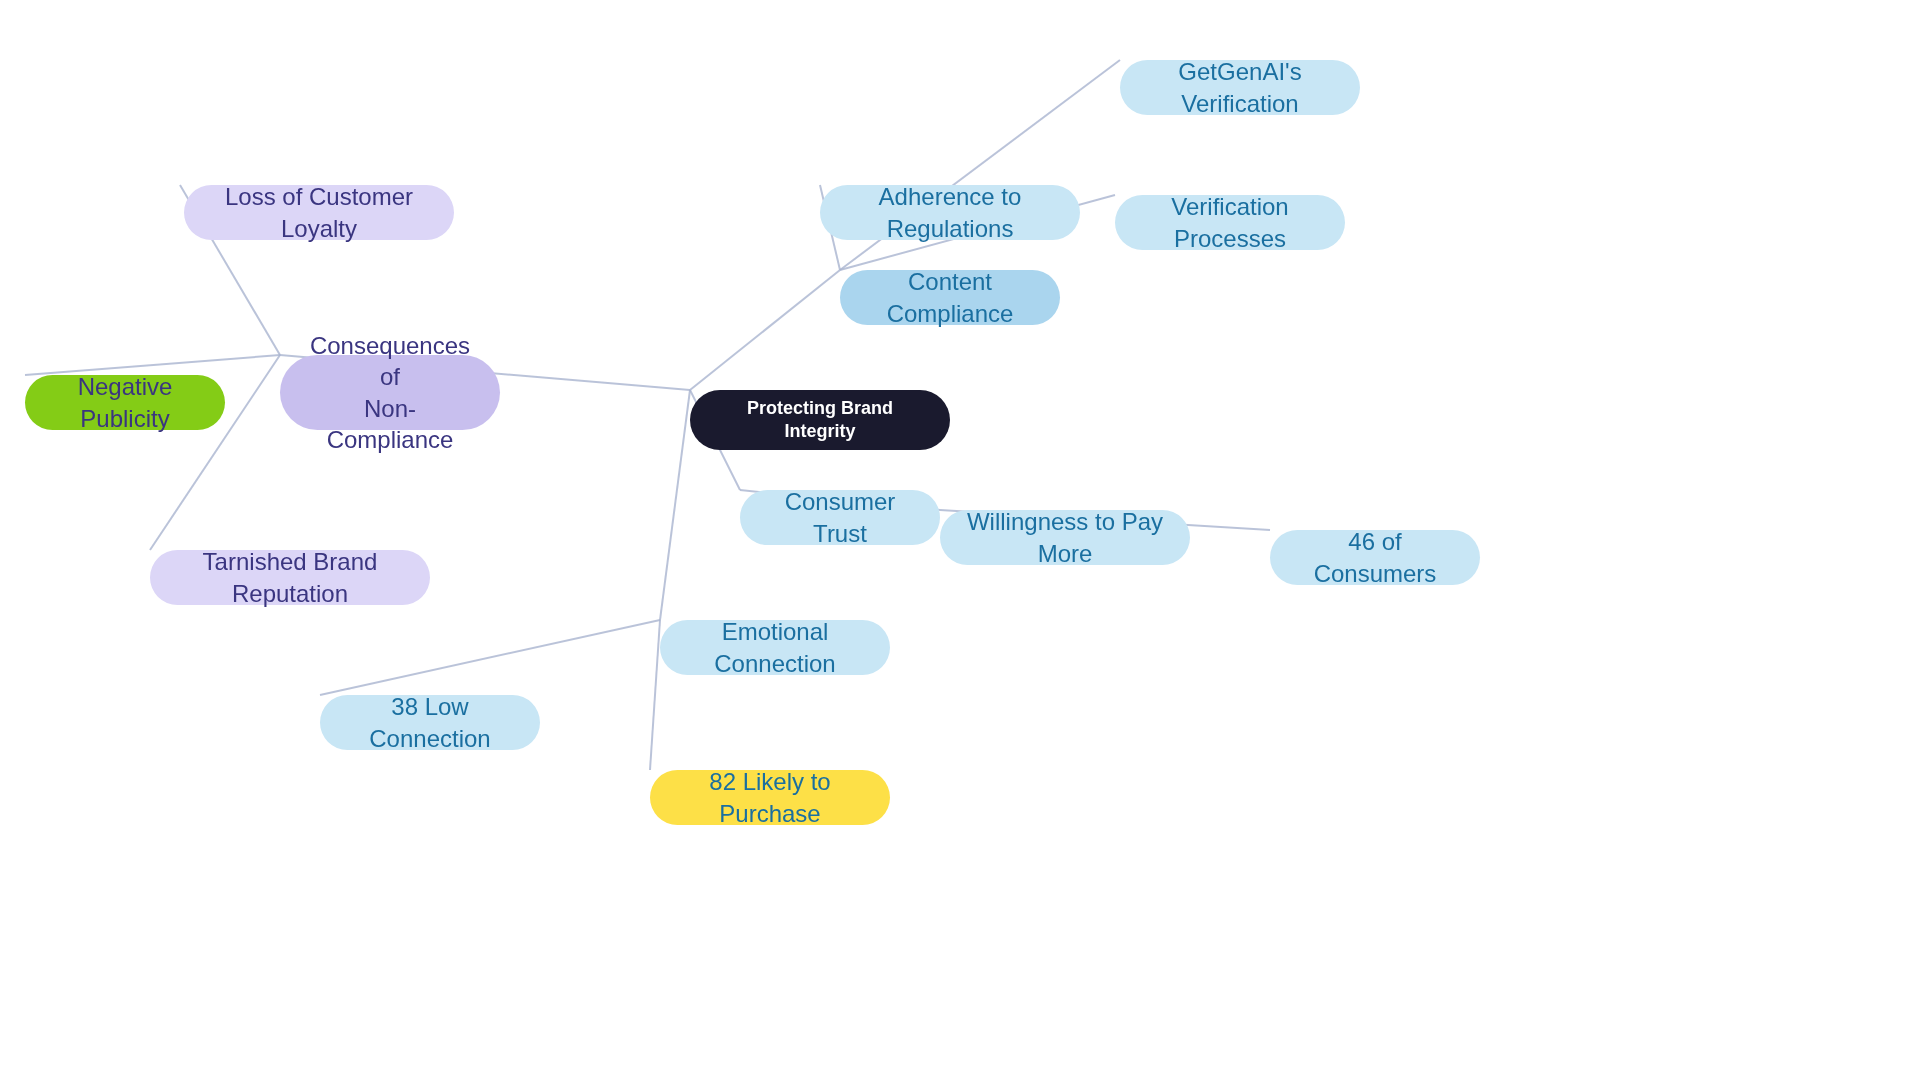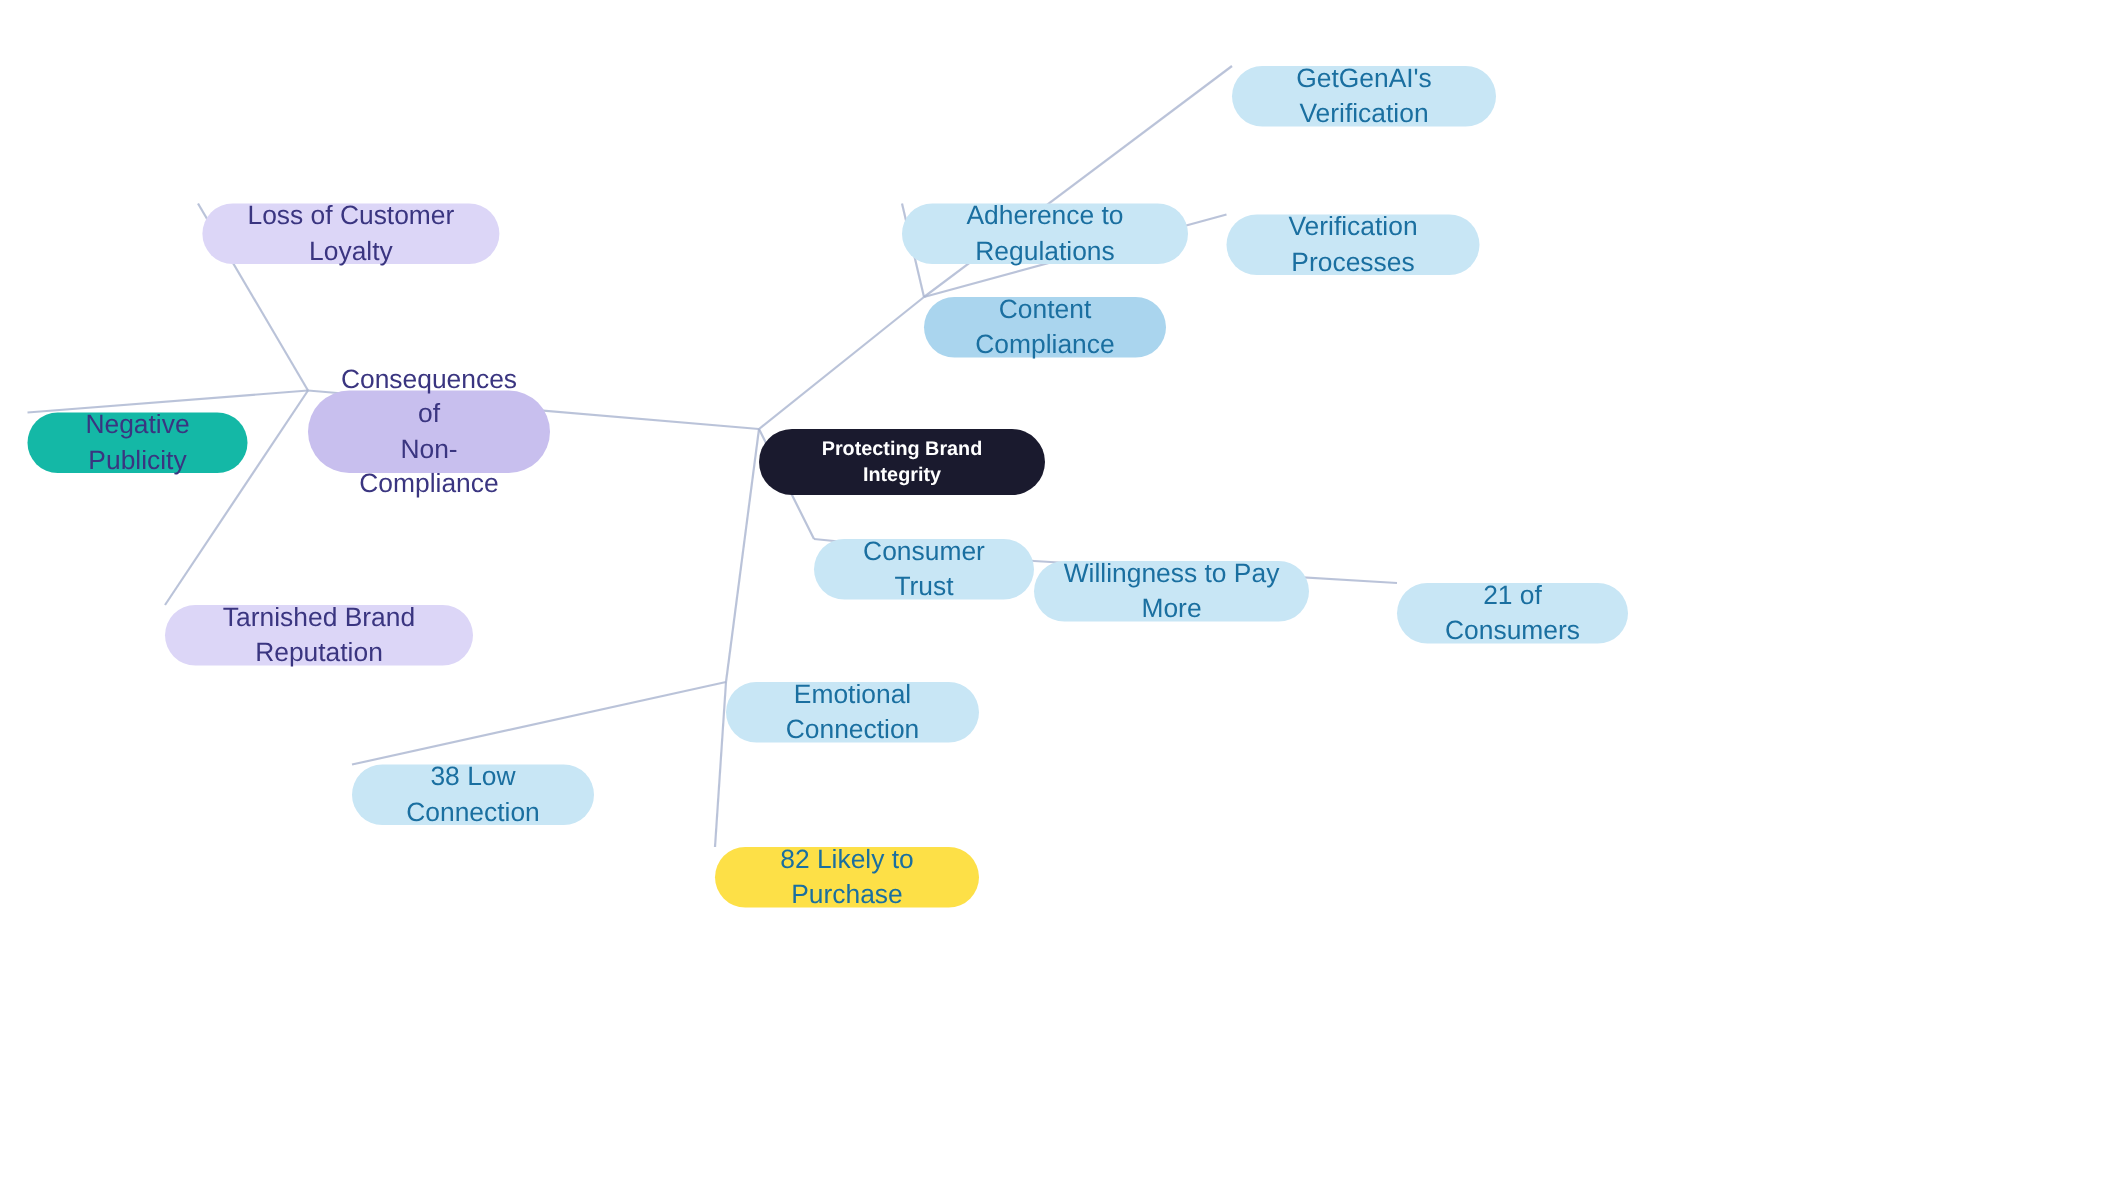--- a/index.html
+++ b/index.html
@@ -60,21 +60,21 @@
 <div class="node" style="left: 690px; top: 390px; width: 260px; height: 60px; background: rgb(26, 26, 46); color: rgb(255, 255, 255); font-size: 18px; font-weight: 700;">
       <span style="white-space: pre-line; line-height: 1.3;">Protecting Brand Integrity</span>
     </div>
     <div class="node" style="left: 280px; top: 355px; width: 220px; height: 75px; background: rgb(200, 191, 238); color: rgb(58, 53, 128);">
       <span style="white-space: pre-line; line-height: 1.3;">Consequences of
 Non-Compliance</span>
     </div>
     <div class="node" style="left: 184px; top: 185px; width: 270px; height: 55px; background: rgb(220, 214, 247); color: rgb(58, 53, 128);">
       <span style="white-space: pre-line; line-height: 1.3;">Loss of Customer Loyalty</span>
     </div>
-    <div class="node" style="left: 25px; top: 375px; width: 200px; height: 55px; background: #14b8a6; color: rgb(58, 53, 128);">
+    <div class="node" style="left: 25px; top: 375px; width: 200px; height: 55px; background: #84cc16; color: rgb(58, 53, 128);">
       <span style="white-space: pre-line; line-height: 1.3;">Negative Publicity</span>
     </div>
     <div class="node" style="left: 150px; top: 550px; width: 280px; height: 55px; background: rgb(220, 214, 247); color: rgb(58, 53, 128);">
       <span style="white-space: pre-line; line-height: 1.3;">Tarnished Brand Reputation</span>
     </div>
     <div class="node" style="left: 840px; top: 270px; width: 220px; height: 55px; background: rgb(170, 213, 238); color: rgb(26, 111, 160);">
       <span style="white-space: pre-line; line-height: 1.3;">Content Compliance</span>
     </div>
     <div class="node" style="left: 820px; top: 185px; width: 260px; height: 55px; background: rgb(200, 230, 245); color: rgb(26, 111, 160);">
       <span style="white-space: pre-line; line-height: 1.3;">Adherence to Regulations</span>
@@ -85,21 +85,21 @@
     <div class="node" style="left: 1115px; top: 195px; width: 230px; height: 55px; background: rgb(200, 230, 245); color: rgb(26, 111, 160);">
       <span style="white-space: pre-line; line-height: 1.3;">Verification Processes</span>
     </div>
     <div class="node" style="left: 740px; top: 490px; width: 200px; height: 55px; background: rgb(200, 230, 245); color: rgb(26, 111, 160);">
       <span style="white-space: pre-line; line-height: 1.3;">Consumer Trust</span>
     </div>
     <div class="node" style="left: 940px; top: 510px; width: 250px; height: 55px; background: rgb(200, 230, 245); color: rgb(26, 111, 160);">
       <span style="white-space: pre-line; line-height: 1.3;">Willingness to Pay More</span>
     </div>
     <div class="node" style="left: 1270px; top: 530px; width: 210px; height: 55px; background: rgb(200, 230, 245); color: rgb(26, 111, 160);">
-      <span style="white-space: pre-line; line-height: 1.3;">21 of Consumers</span>
+      <span style="white-space: pre-line; line-height: 1.3;">46 of Consumers</span>
     </div>
     <div class="node" style="left: 660px; top: 620px; width: 230px; height: 55px; background: rgb(200, 230, 245); color: rgb(26, 111, 160);">
       <span style="white-space: pre-line; line-height: 1.3;">Emotional Connection</span>
     </div>
     <div class="node" style="left: 320px; top: 695px; width: 220px; height: 55px; background: rgb(200, 230, 245); color: rgb(26, 111, 160);">
       <span style="white-space: pre-line; line-height: 1.3;">38 Low Connection</span>
     </div>
     <div class="node" style="left: 650px; top: 770px; width: 240px; height: 55px; background: #fde047; color: rgb(26, 111, 160);">
       <span style="white-space: pre-line; line-height: 1.3;">82 Likely to Purchase</span>
     </div>

